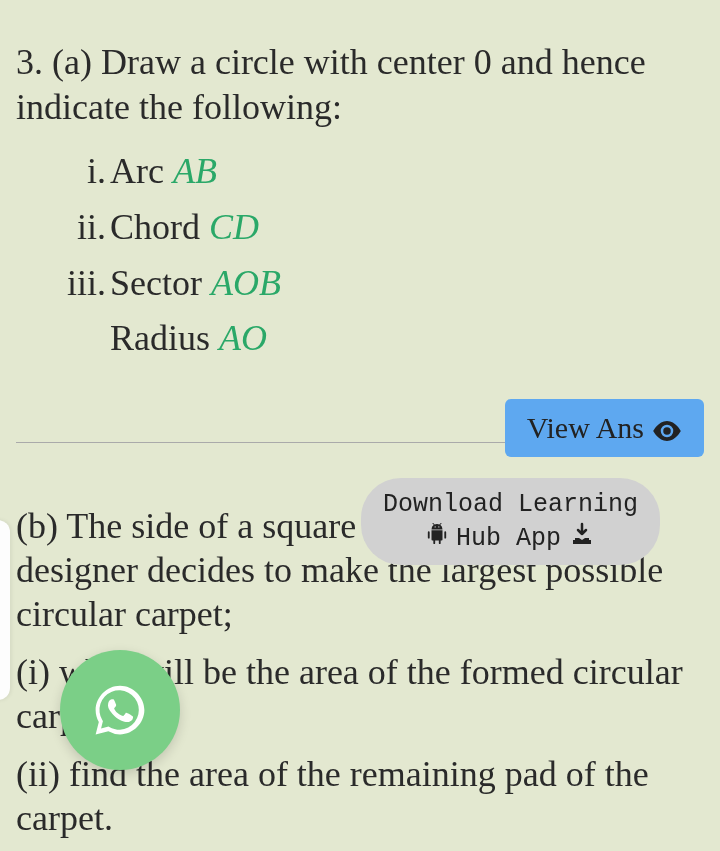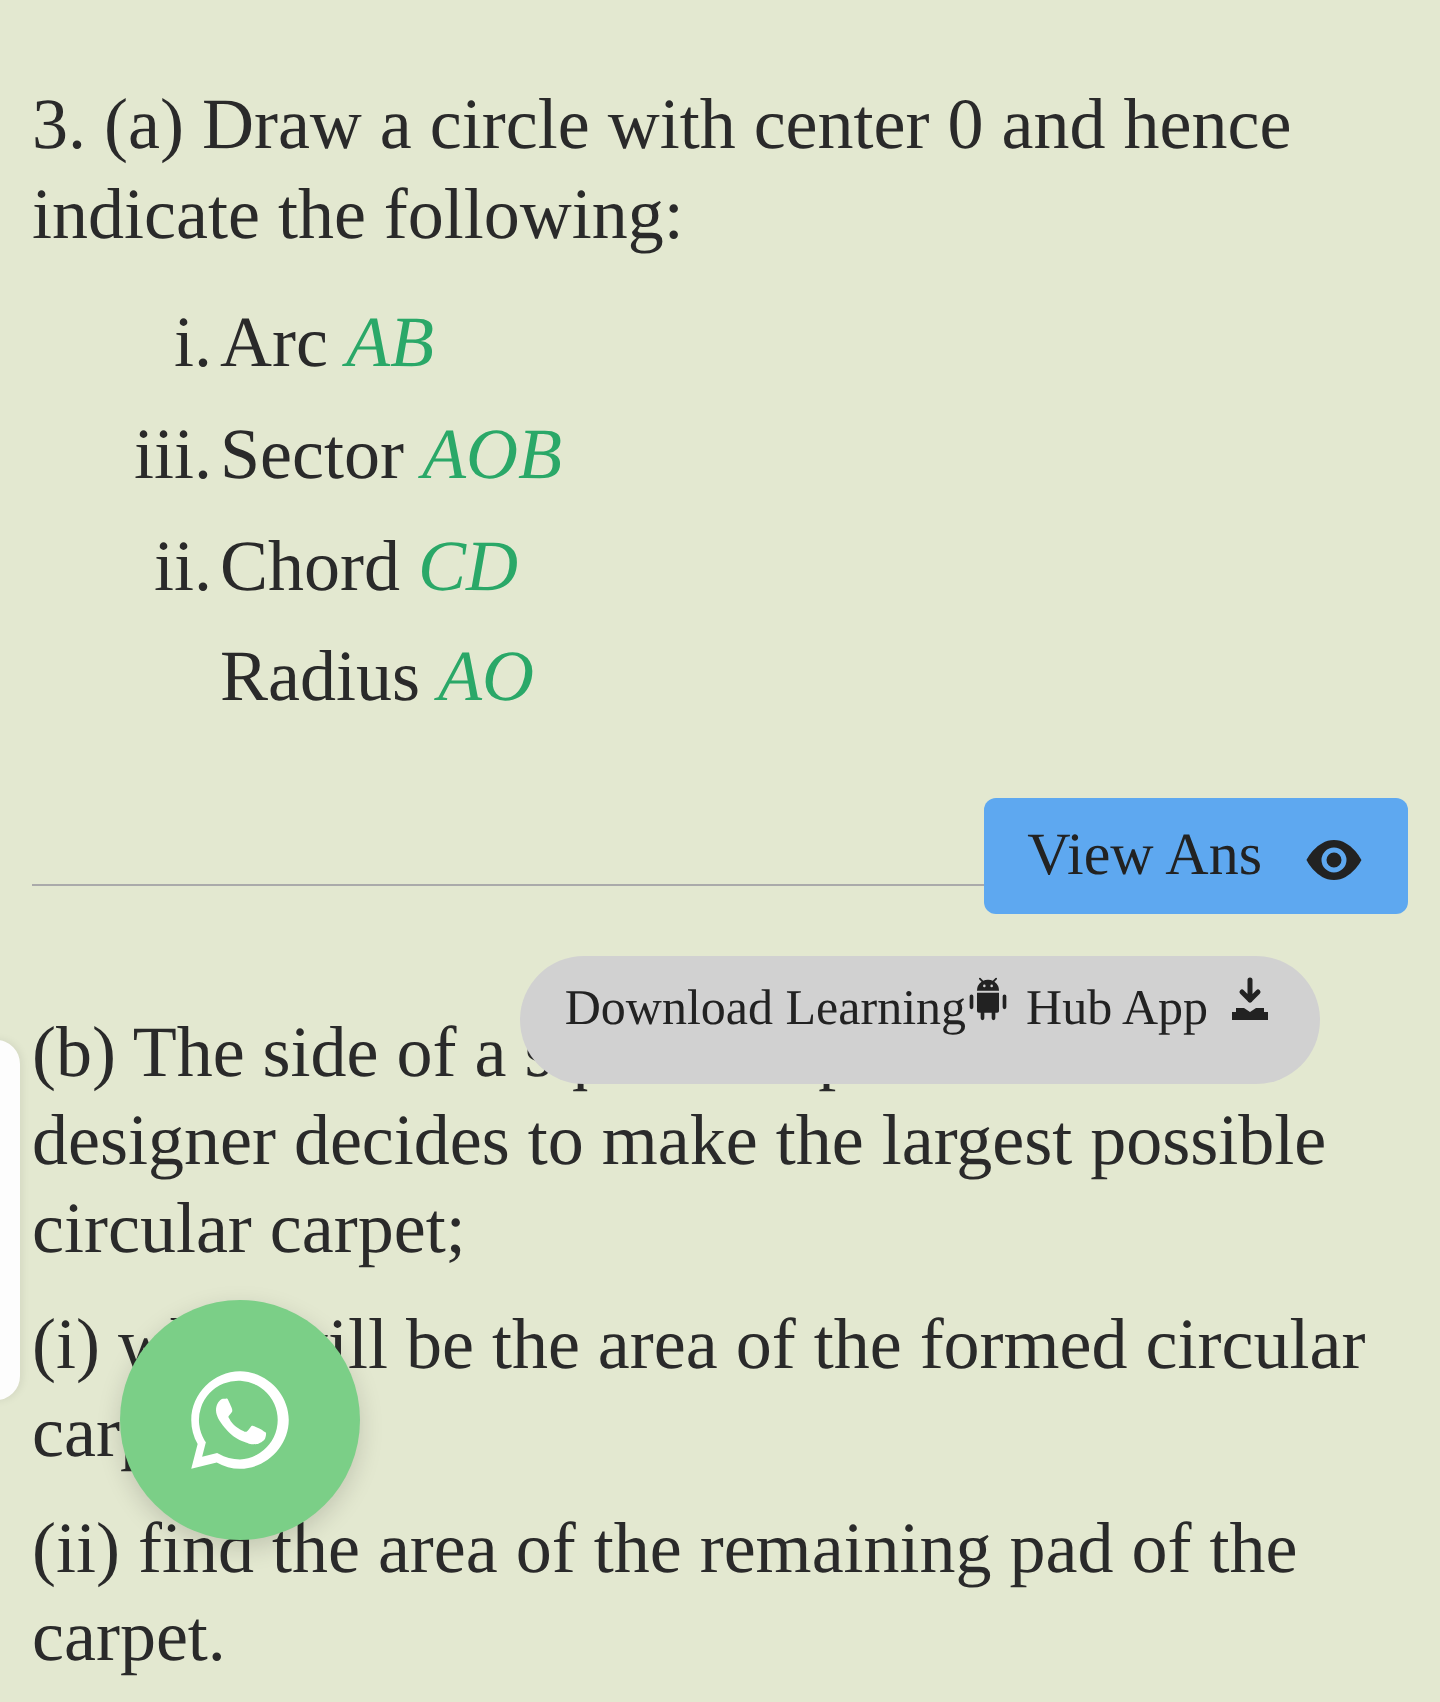--- a/index.html
+++ b/index.html
@@ -59,21 +59,21 @@
       align-items: flex-end;
     }
     .btn-view {
       background: #5ea8f0;
       color: #222;
       font-size: 30px;
       padding: 12px 22px;
       border-radius: 6px;
       display: inline-flex;
       align-items: center;
-      gap: 21px;
+      gap: 8px;
       cursor: pointer;
       margin-bottom: -1px;
       position: relative;
       top: 14px;
     }
     .eye-icon svg {
       width: 30px;
       height: 22px;
       fill: #222;
       vertical-align: middle;
@@ -86,28 +86,28 @@
     }
     .question-b + .question-b {
       margin-top: 14px;
     }
     .pill {
       position: absolute;
       right: 60px;
       top: 478px;
       background: #d1d1d1;
       border-radius: 40px;
-      padding: 10px 22px 20px 22px;
+      padding: 10px 22px 8px 22px;
       text-align: center;
       color: #222;
-      font-family: Liberation Serif, serif;
+      font-family: Liberation Mono, monospace;
       font-size: 25px;
       line-height: 1.35;
       display: flex;
-      flex-direction: row;
+      flex-direction: column;
       align-items: center;
     }
     .pill-row {
       display: flex;
       align-items: flex-start;
       gap: 8px;
     }
     .android-icon svg {
       width: 22px;
       height: 24px;
@@ -152,26 +152,26 @@
 
 <div class="content">
   <p class="question-main">3. (a) Draw a circle with center 0 and hence indicate the following:</p>
 
   <ol class="roman">
     <li>
       <span class="num">i.</span>
       <span>Arc </span><span class="mathvar">AB</span>
     </li>
     <li>
+      <span class="num">ii.</span>
+      <span>Chord </span><span class="mathvar">CD</span>
+    </li>
+    <li>
       <span class="num">iii.</span>
       <span>Sector </span><span class="mathvar">AOB</span>
-    </li>
-    <li>
-      <span class="num">ii.</span>
-      <span>Chord </span><span class="mathvar">CD</span>
     </li>
     <li>
       <span>Radius </span><span class="mathvar">AO</span>
     </li>
   </ol>
 
   <div class="btn-row">
     <div class="btn-view">
       <span>View Ans </span>
       <span class="eye-icon">

